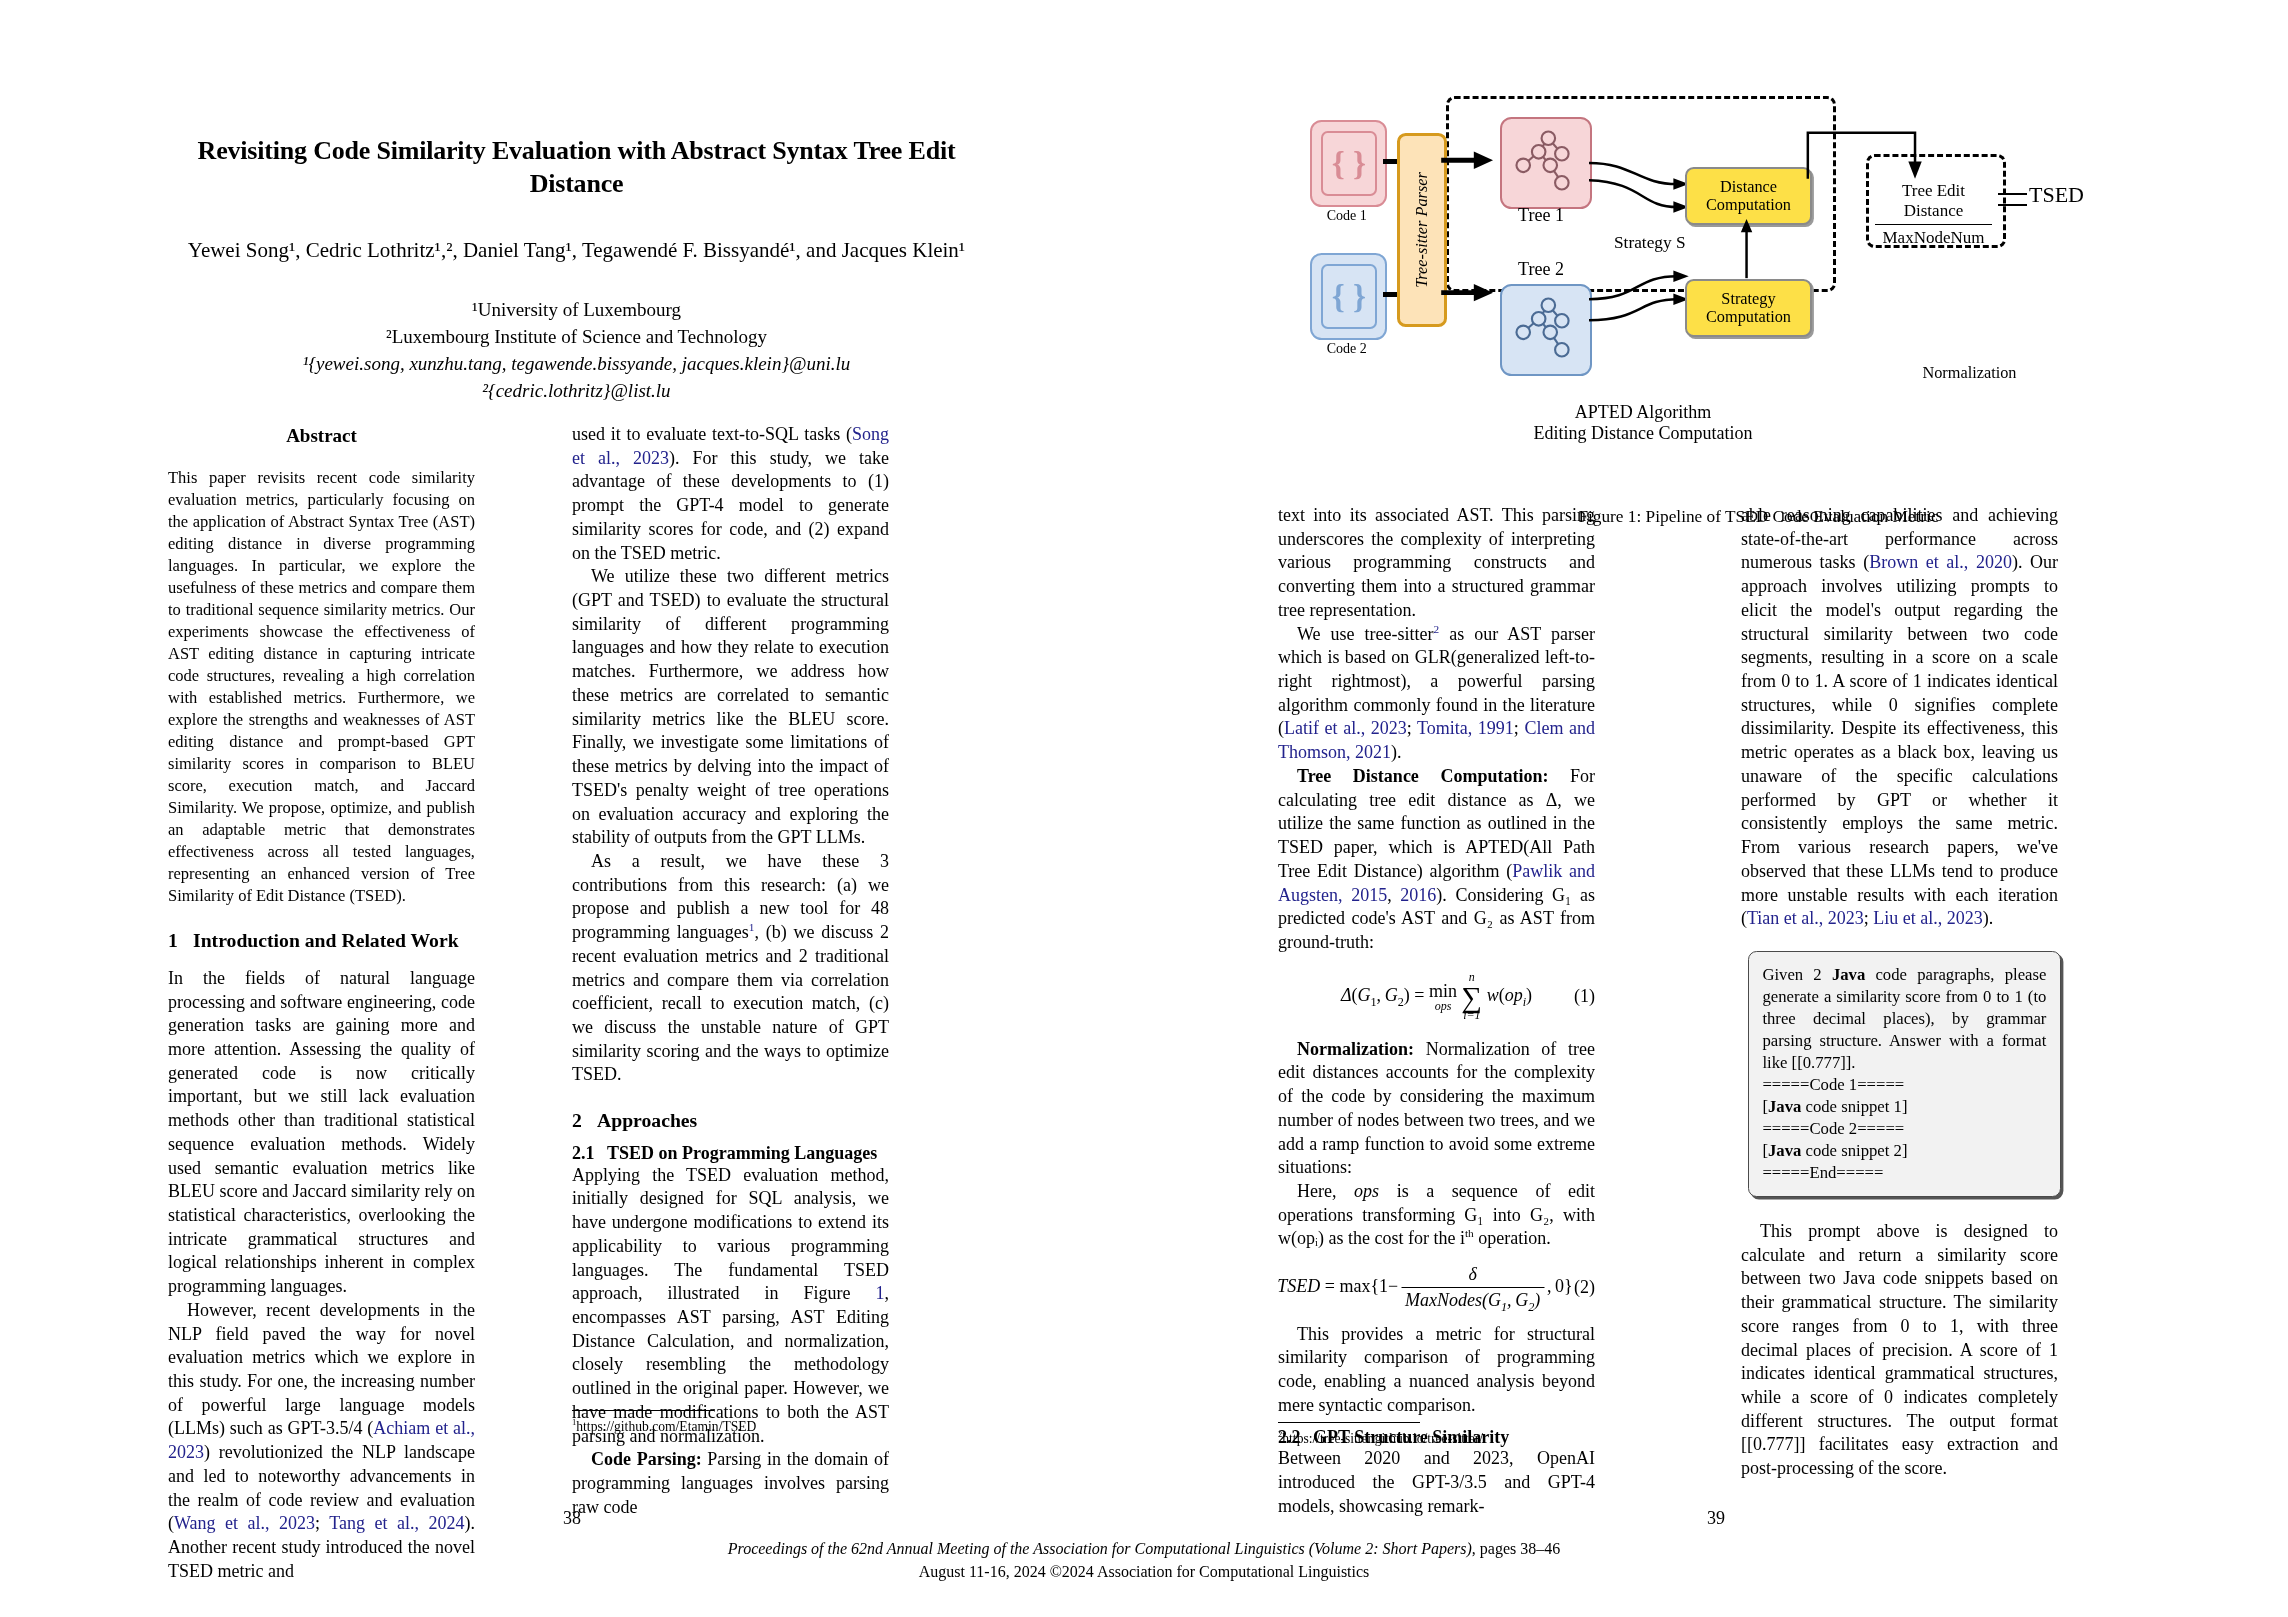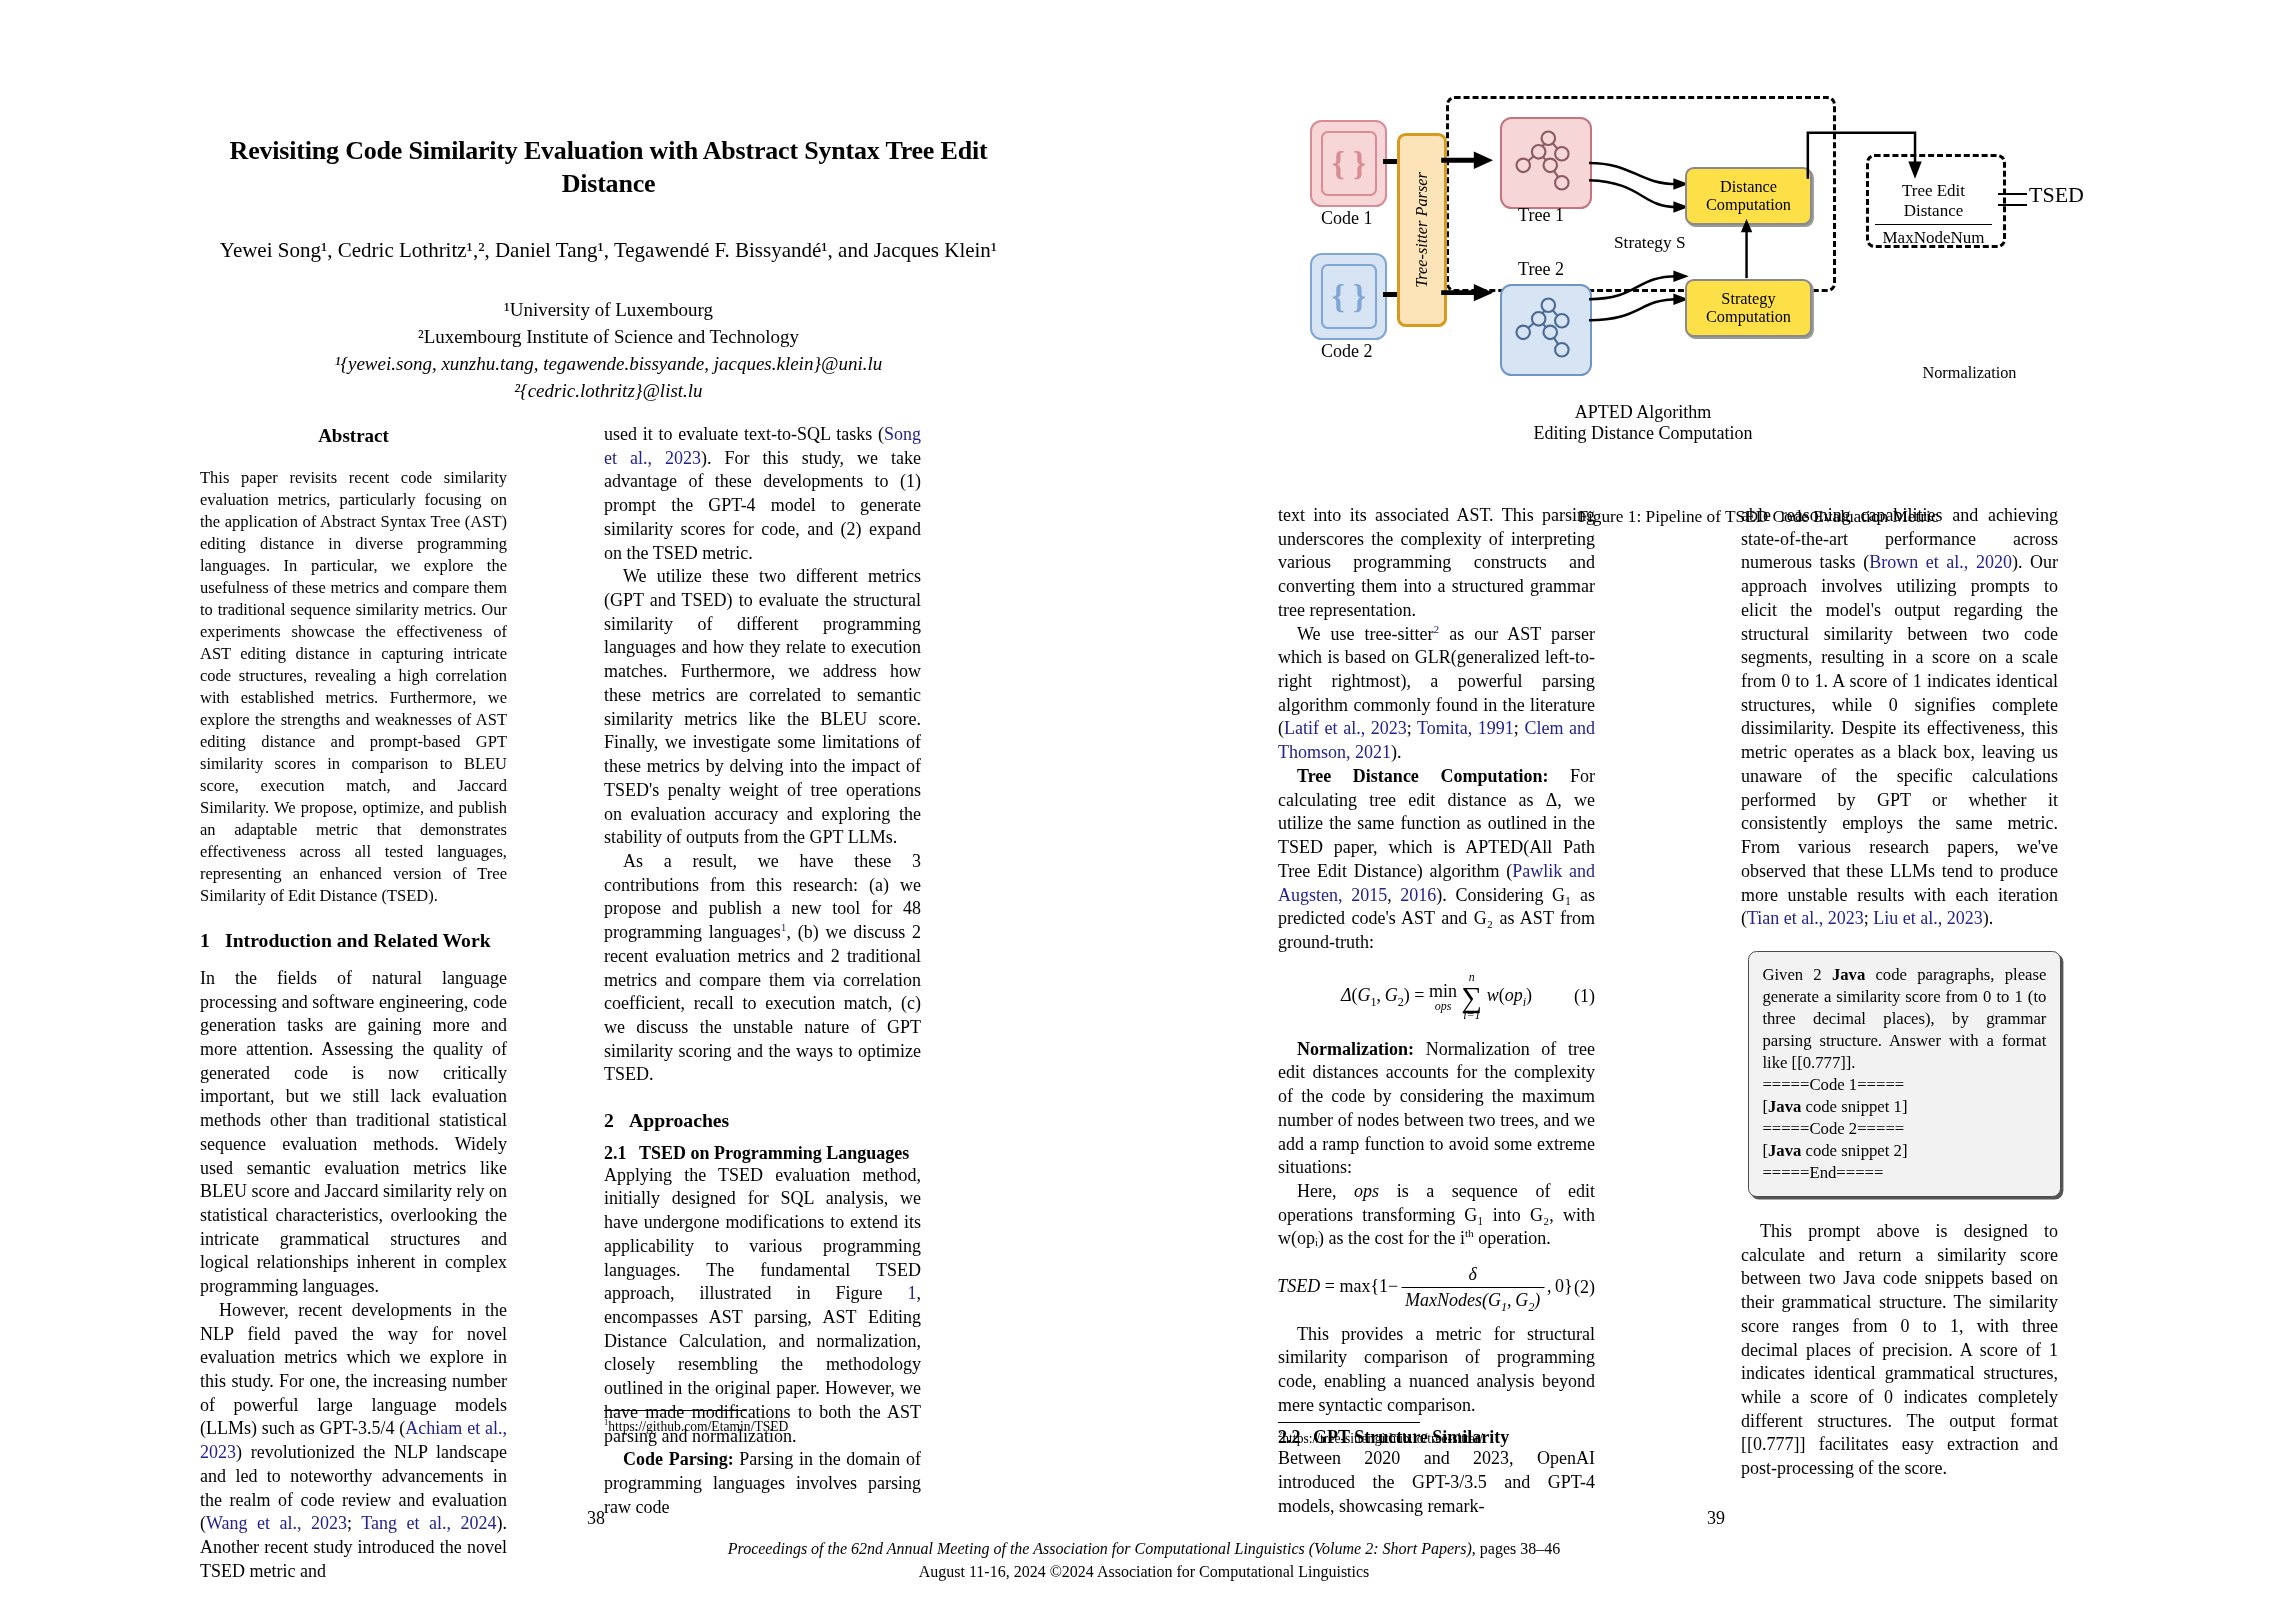--- a/index.html
+++ b/index.html
@@ -3,21 +3,21 @@
 <meta charset="utf-8">
 <style>
   html,body{margin:0;padding:0;background:#ffffff;}
   body{
     width:2288px;height:1618px;
     font-family:"Liberation Serif","DejaVu Serif",serif;
     color:#000;
     position:relative;
     overflow:hidden;
   }
-  .spread{position:absolute;inset:0;display:flex;padding-left:32px;}
+  .spread{position:absolute;inset:0;display:flex;}
   .page{position:relative;width:1144px;height:1618px;}
   .page.left{}
   .page.right{}
 
   
   .title-block{position:absolute;left:154px;top:134px;width:845px;text-align:center;}
   .paper-title{font-size:26px;font-weight:bold;line-height:1.28;letter-spacing:-0.2px;}
   .authors{font-size:21px;margin-top:35px;line-height:1.35;}
   .affil{font-size:19px;margin-top:33px;line-height:1.42;}
   .emails{font-size:19px;font-style:italic;line-height:1.42;}
@@ -79,21 +79,21 @@
   .figcap{position:absolute;left:1278px;top:459px;width:961px;text-align:center;font-size:17.3px;margin-top:48px;}
   .figsub1{position:absolute;left:1278px;top:402px;width:730px;text-align:center;font-size:18px;}
   .figsub2{position:absolute;left:1278px;top:423px;width:730px;text-align:center;font-size:18px;}
   .normlab{position:absolute;left:1816px;top:363px;width:307px;text-align:center;font-size:16.3px;}
 
   .fig-el{position:absolute;}
   .codecard{width:73px;height:83px;border-radius:10.6px;}
   .codecard .inner{position:absolute;inset:8.6px;border-radius:6.7px;border:2.9px solid;}
   .brace{position:absolute;left:0;right:0;top:50%;transform:translateY(-50%);
          text-align:center;font-size:33px;font-weight:700;line-height:1;}
-  .cardlabel{position:absolute;width:115px;text-align:center;font-size:18px;}
+  .cardlabel{position:absolute;width:115px;text-align:center;font-size:14px;}
 
   .parser{position:absolute;width:44px;height:188px;border:3.8px solid #d69a1e;background:#fde3b8;
           border-radius:8.6px;}
   .parser span{position:absolute;left:50%;top:50%;transform:translate(-50%,-50%) rotate(-90deg);
                white-space:nowrap;font-style:italic;font-size:16.3px;}
 
   .treecard{position:absolute;width:88px;height:88px;border-radius:11.5px;border:2.9px solid;}
   .treelabel{position:absolute;width:134px;text-align:center;font-size:18px;}
 
   .procbox{position:absolute;width:123px;height:54px;border:2.5px solid #8a8a8a;border-radius:8.6px;

